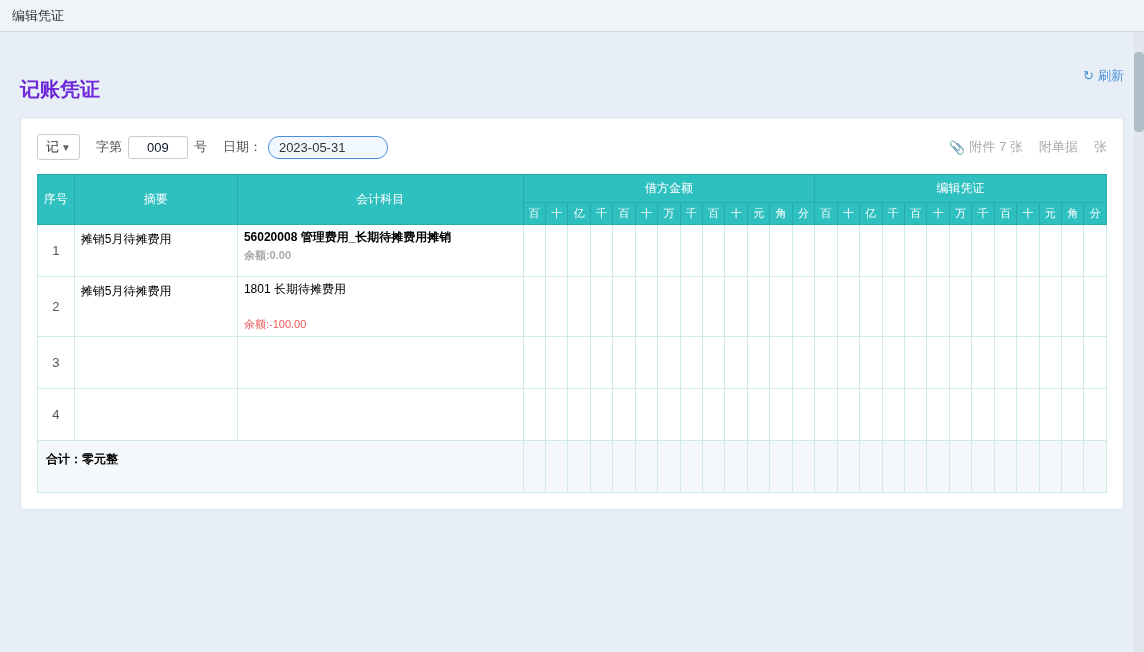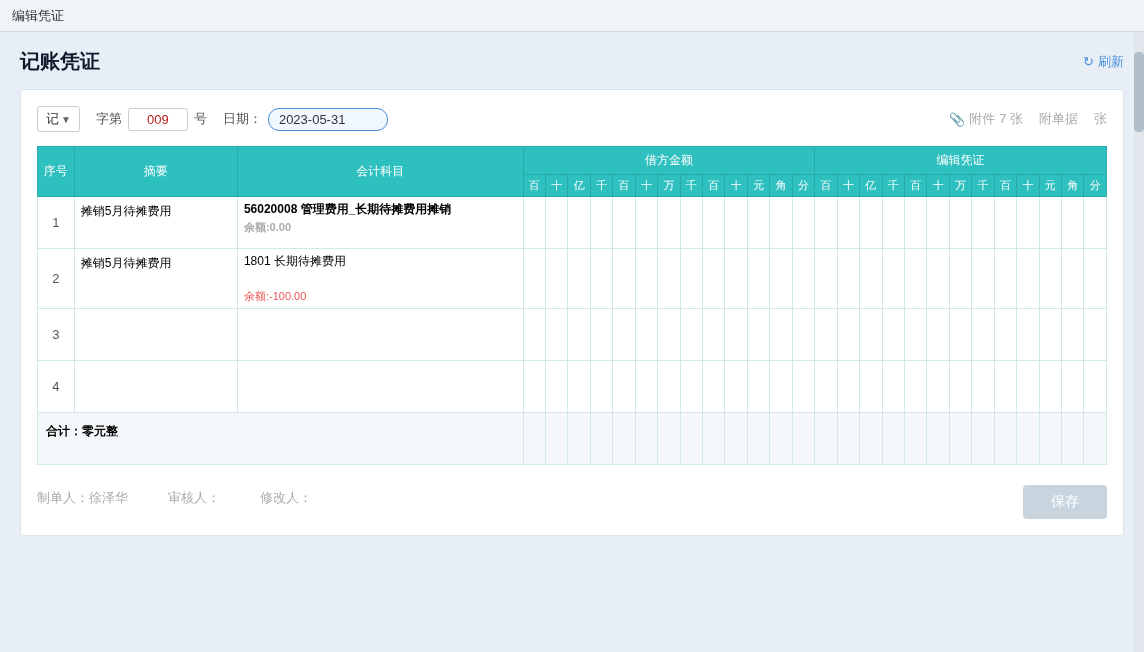--- a/index.html
+++ b/index.html
@@ -28,21 +28,22 @@
     }
     .page-header {
       display: flex;
       justify-content: space-between;
       align-items: center;
       margin-bottom: 14px;
     }
     .page-title {
       font-size: 20px;
       font-weight: bold;
-      color: #0f172a;
+      color: #6d28d9;
+      margin-top: 28px;
     }
     .refresh-btn {
       display: flex;
       align-items: center;
       gap: 4px;
       color: #4a90d9;
       cursor: pointer;
       font-size: 13px;
       background: none;
       border: none;
@@ -84,21 +85,21 @@
     }
     .dropdown-arrow {
       font-size: 10px;
       color: #666;
     }
     .text-input {
       border: 1px solid #ccc;
       border-radius: 3px;
       padding: 3px 8px;
       font-size: 13px;
-      color: #b91c1c;
+      color: #0f172a;
       width: 60px;
       text-align: center;
     }
     .date-input {
       border: 1px solid #4a90d9;
       border-radius: 11px;
       padding: 3px 10px;
       font-size: 13px;
       color: #333;
       width: 120px;
@@ -460,32 +461,19 @@
               <td class="amount-cell-td" style="background: rgb(245, 248, 250);"></td>
               <td class="amount-cell-td" style="background: rgb(245, 248, 250);"></td>
               <td class="amount-cell-td" style="background: rgb(245, 248, 250);"></td>
               <td class="amount-cell-td" style="background: rgb(245, 248, 250);"></td>
               <td class="amount-cell-td" style="background: rgb(245, 248, 250);"></td>
               <td class="amount-cell-td" style="background: rgb(245, 248, 250);"></td>
             </tr>
           </tfoot>
       </table>
 
-      <div class="footer-row">
-        <span>
-          <span>制单人：</span><span>徐泽华</span>
-        </span>
-        <span>
-          <span>审核人：</span><span></span>
-        </span>
-        <span>
-          <span>修改人：</span><span></span>
-        </span>
-        <div class="spacer"></div>
-        <button class="save-btn">保存</button>
-      </div>
     </div>
   </div>
 
   <div class="scrollbar-track">
     <div class="scrollbar-thumb"></div>
   </div>
 </div>
 
 </body></html>

